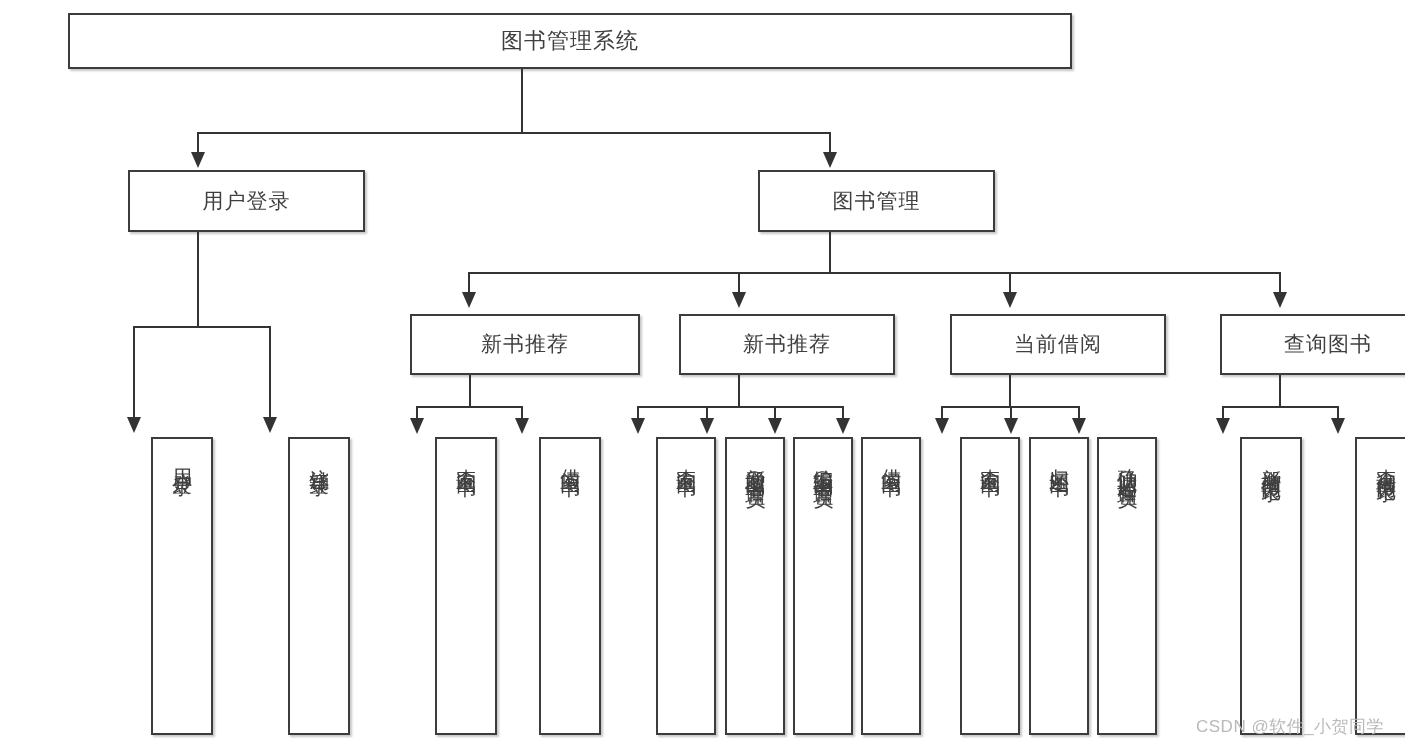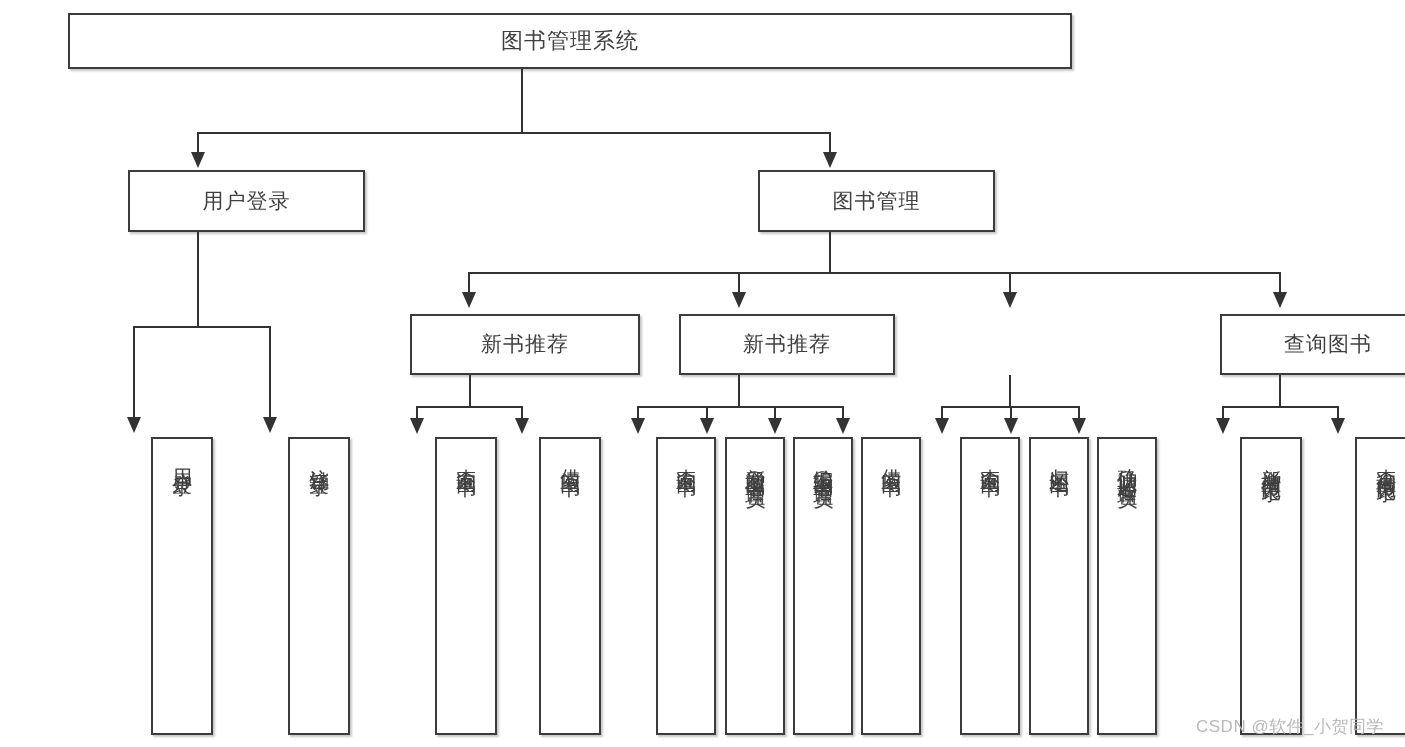--- a/index.html
+++ b/index.html
@@ -126,20 +126,23 @@
   <div class="arrow" style="left:1003px; top:292px;"></div>
 
   <div class="vline" style="left:1279px; top:272px; width:2px; height:22px;"></div>
   <div class="arrow" style="left:1273px; top:292px;"></div>
 
   <div class="node branch" style="left:362px; top:314px; width:230px; height:61px;">
     <span class="label">新书推荐</span>
   </div>
   <div class="node branch" style="left:631px; top:314px; width:216px; height:61px;">
     <span class="label">新书推荐</span>
+  </div>
+  <div class="node branch" style="left:902px; top:314px; width:216px; height:61px;">
+    <span class="label">当前借阅</span>
   </div>
   <div class="node branch" style="left:1172px; top:314px; width:216px; height:61px;">
     <span class="label">查询图书</span>
   </div>
 
   <div class="vline" style="left:469px; top:375px; width:2px; height:33px;"></div>
   <div class="hline" style="left:416px; top:406px; width:107px; height:2px;"></div>
   <div class="vline" style="left:416px; top:406px; width:2px; height:14px;"></div>
   <div class="arrow" style="left:410px; top:418px;"></div>
   <div class="vline" style="left:521px; top:406px; width:2px; height:14px;"></div>

